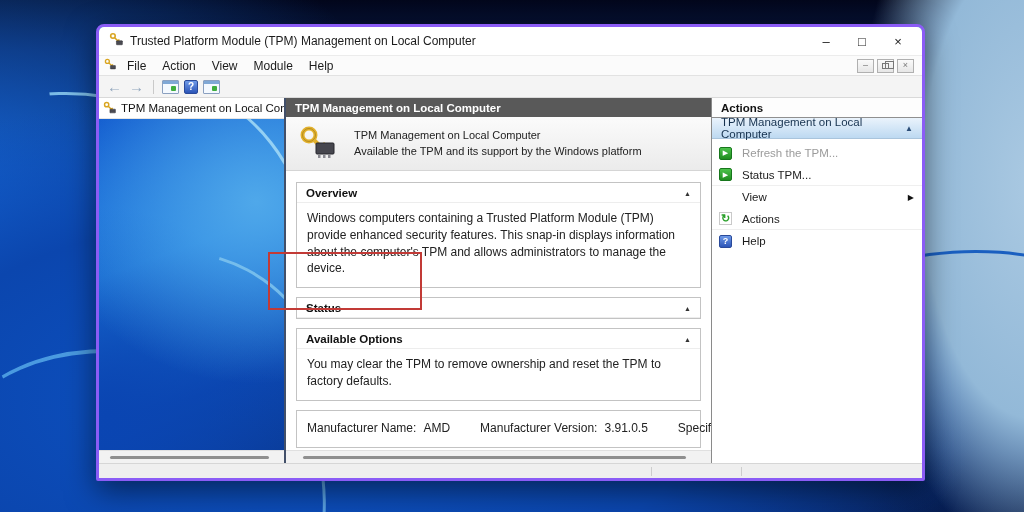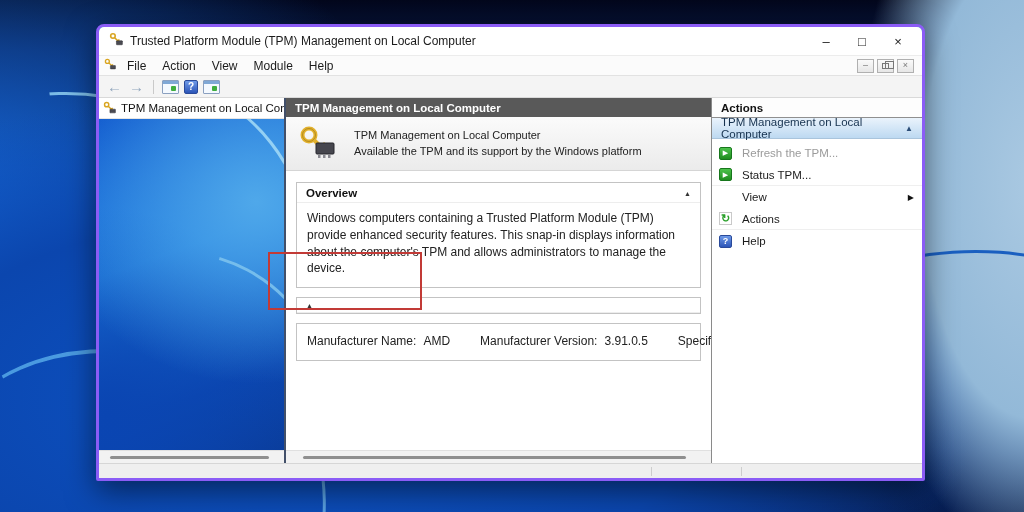--- a/index.html
+++ b/index.html
@@ -207,22 +207,30 @@
         <div class="c-content" id="sections">
             <div class="section">
               <div class="sec-head">
                 <span class="sec-title">Overview</span>
                 <span class="sec-collapse">▲</span>
               </div>
               <div class="sec-body">Windows computers containing a Trusted Platform Module (TPM) provide enhanced security features. This snap-in displays information about the computer's TPM and allows administrators to manage the device.</div>
             </div>
             <div class="section">
               <div class="sec-head">
+                <span class="sec-title">Status</span>
                 <span class="sec-collapse">▲</span>
               </div>
+            </div>
+            <div class="section">
+              <div class="sec-head">
+                <span class="sec-title">Available Options</span>
+                <span class="sec-collapse">▲</span>
+              </div>
+              <div class="sec-body">You may clear the TPM to remove ownership and reset the TPM to factory defaults.</div>
             </div>
             <div class="section">
               <div class="sec-body fields">
                 <span class="field"><span class="f-label">Manufacturer Name:</span><span class="f-value">AMD</span></span>
                 <span class="field"><span class="f-label">Manufacturer Version:</span><span class="f-value">3.91.0.5</span></span>
                 <span class="field"><span class="f-label">Specification Version:</span></span>
               </div>
             </div>
           </div>
         <div class="hscroll">

